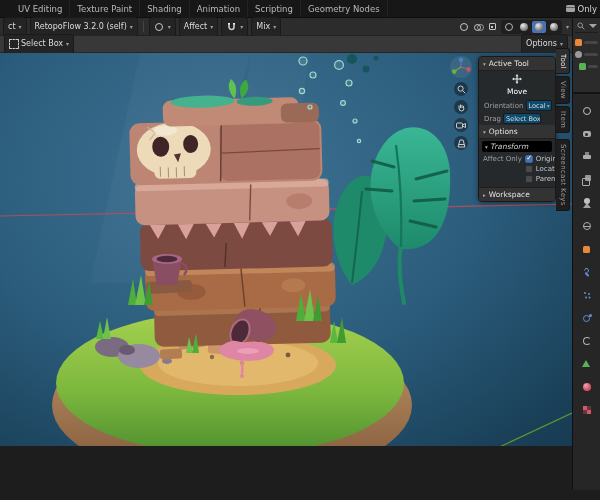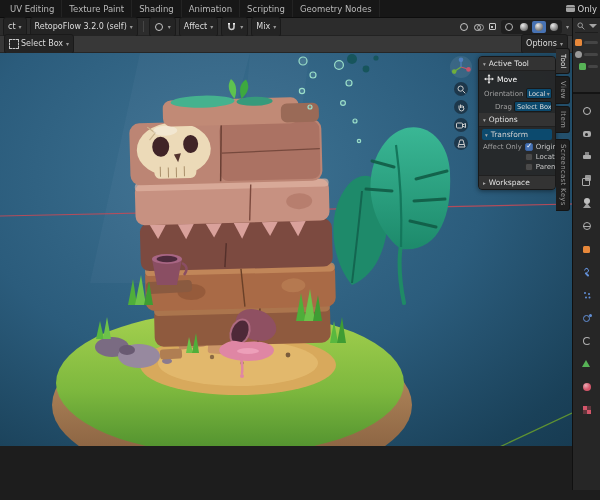--- a/index.html
+++ b/index.html
@@ -2,21 +2,21 @@
 <html><head>
 <meta charset="utf-8">
 <style>
   html,body{margin:0;padding:0;background:#111;}
   .app{position:relative;width:600px;height:500px;overflow:hidden;background:#1d1d1d;
        font-family:"DejaVu Sans",sans-serif;font-size:9px;color:#cfcfcf;-webkit-font-smoothing:antialiased;}
 
   
   .topbar{position:absolute;left:0;top:0;width:600px;height:18px;background:#171717;
           display:flex;justify-content:space-between;align-items:stretch;border-bottom:1px solid #0d0d0d;box-sizing:border-box;}
-  .ws-tabs{display:flex;align-items:stretch;padding-left:3px;overflow:hidden;}
+  .ws-tabs{display:flex;align-items:stretch;padding-left:11px;overflow:hidden;}
   .ws-tab{display:flex;align-items:center;padding:0 7px;font-size:8.5px;color:#b8b8b8;border-right:1px solid #232323;white-space:nowrap;}
   .topbar-right{display:flex;align-items:center;gap:3px;padding-right:3px;font-size:8.5px;color:#d2d2d2;}
   .scene-ic{width:9px;height:7px;background:#a2a2a2;border-radius:1.5px;position:relative;}
   .scene-ic::after{content:"";position:absolute;left:0;top:1.5px;right:0;height:1px;background:#5a5a5a;}
 
   
   .vph{position:absolute;left:0;top:18px;width:572px;height:18px;background:#2c2c2c;display:flex;
        justify-content:space-between;align-items:center;padding:0 3px;box-sizing:border-box;border-bottom:1px solid #222;}
   .vph-left,.vph-right{display:flex;align-items:center;gap:3px;white-space:nowrap;}
   .hbtn{display:inline-flex;align-items:center;gap:2px;background:#242424;border:1px solid #1a1a1a;border-radius:3px;
@@ -47,26 +47,26 @@
   
   .navcol{position:absolute;right:100px;top:3px;display:flex;flex-direction:column;align-items:center;gap:4px;}
   .gizmo{width:22px;height:22px;border-radius:50%;background:rgba(255,255,255,.08);display:flex;align-items:center;justify-content:center;}
   .navbtn{width:14px;height:14px;border-radius:50%;background:rgba(18,26,34,.55);display:flex;align-items:center;justify-content:center;}
 
   
   .npanel{position:absolute;right:16px;top:3px;width:78px;background:rgba(38,38,38,.94);border:1px solid #191919;
           border-radius:4px;overflow:hidden;font-size:7.5px;color:#d0d0d0;box-shadow:0 1px 5px rgba(0,0,0,.45);box-sizing:border-box;}
   .np-sec-head{display:flex;align-items:center;gap:3px;background:#333333;padding:2px 4px;color:#e2e2e2;border-bottom:1px solid #202020;}
   .tri{font-size:5.5px;color:#a8a8a8;}
-  .np-toolrow{display:flex;align-items:center;gap:3px;padding:3px 5px;color:#ffffff;}
-  .np-field{display:flex;align-items:center;justify-content:flex-end;padding:1px 3px 1px 5px;gap:2px;}
+  .np-toolrow{display:flex;align-items:center;gap:3px;padding:3px 5px;color:#ffffff;flex-direction:column;}
+  .np-field{display:flex;align-items:center;justify-content:flex-start;padding:1px 3px 1px 5px;gap:2px;}
   .np-label{color:#9f9f9f;font-size:7px;white-space:nowrap;}
   .np-dd{display:inline-flex;align-items:center;justify-content:space-between;background:#0c4a6e;border:1px solid #191919;
          border-radius:2px;height:11px;padding:0 2px;font-size:6.6px;color:#dcdcdc;width:38px;overflow:hidden;white-space:nowrap;font-family:inherit;}
-  .np-sub-head{display:flex;align-items:center;gap:3px;background:#0c4a6e;margin:2px 3px 0;padding:1px 3px;border-radius:2px;color:#cfcfcf;}
+  .np-sub-head{display:flex;align-items:center;gap:3px;background:#000000;margin:2px 3px 0;padding:1px 3px;border-radius:2px;color:#cfcfcf;font-style:italic;}
   .np-affect{display:flex;align-items:flex-start;padding:3px 4px 4px 4px;gap:3px;}
   .cb-col{display:flex;flex-direction:column;gap:2px;margin-left:auto;}
   .cbrow{display:flex;align-items:center;gap:3px;}
   .cb{width:8px;height:8px;border-radius:2px;background:#4a4a4a;border:1px solid #2a2a2a;position:relative;flex:0 0 auto;box-sizing:border-box;}
   .cbrow.checked .cb{background:#4772b3;border-color:#3a62a0;}
   .cbrow.checked .cb::after{content:"✓";position:absolute;left:0.5px;top:-2.5px;font-size:7px;color:#fff;}
   .cb-label{font-size:7px;color:#c5c5c5;white-space:nowrap;}
   .np-last{border-top:1px solid #202020;border-bottom:none;}
 
   

